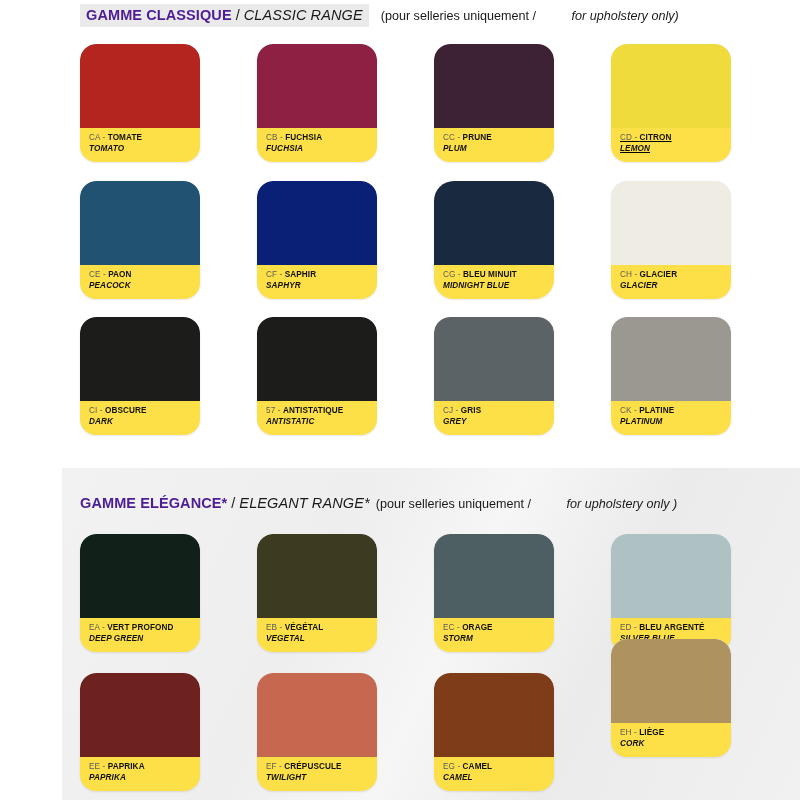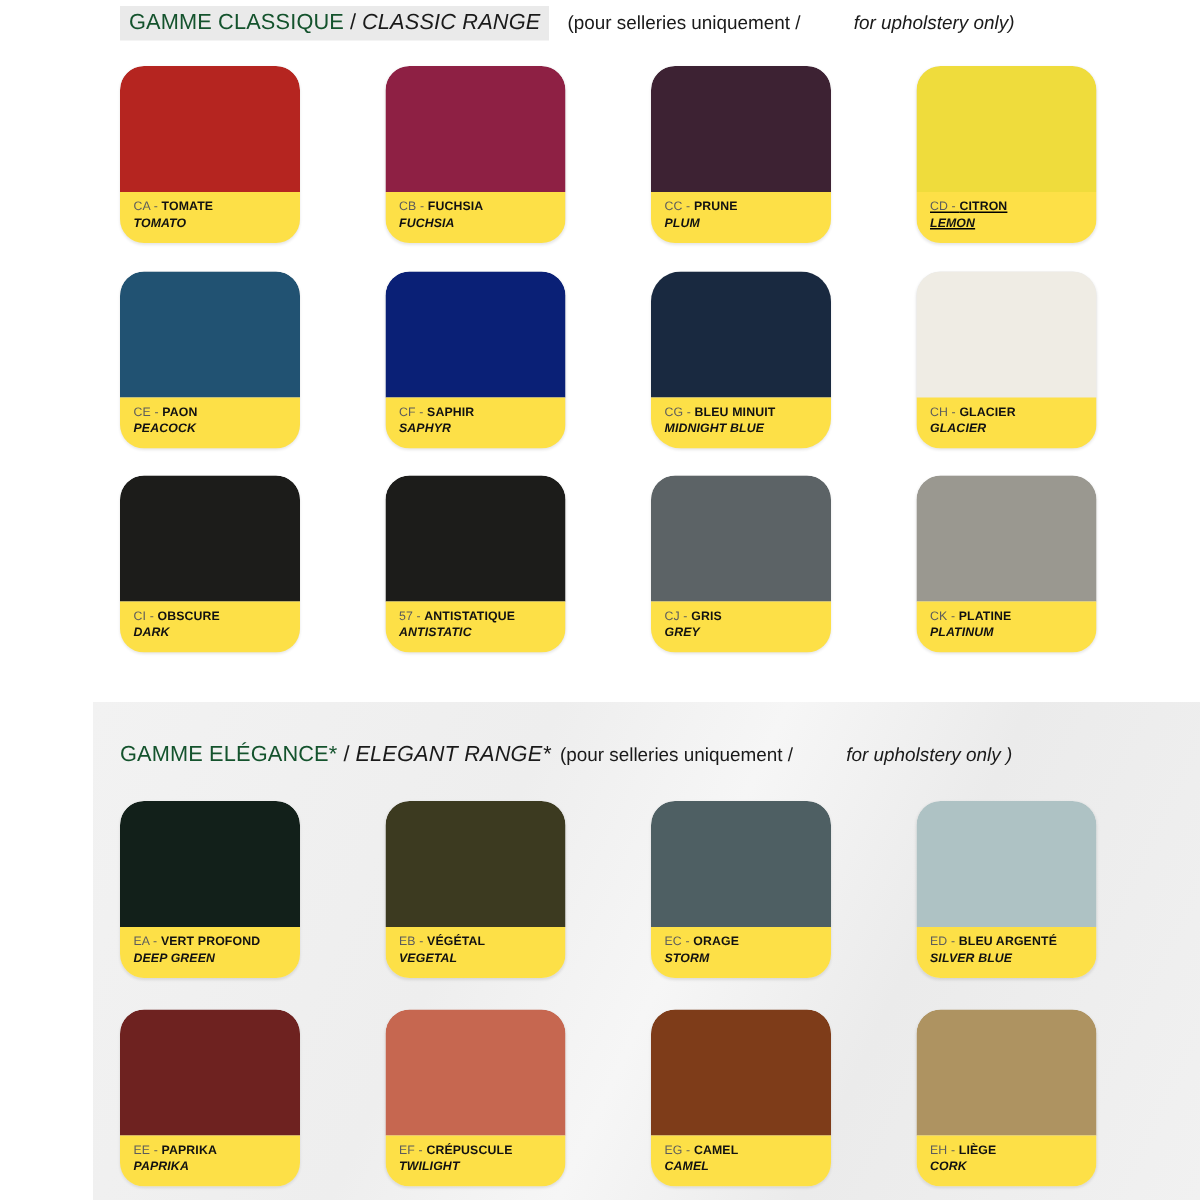--- a/index.html
+++ b/index.html
@@ -21,23 +21,23 @@
     display: flex;
     align-items: baseline;
     white-space: nowrap;
   }
   .header-hl {
     background: #eaeaea;
     padding: 2px 6px 3px 6px;
     display: inline-block;
   }
   .hdr-fr {
-    font-weight: normal;
+    font-weight: bold;
     font-size: 14.5px;
-    color: #14532d;
+    color: #4c1d95;
     letter-spacing: 0.1px;
   }
   .hdr-sep {
     font-size: 14.5px;
     color: #1a1a1a;
     padding: 0 4px;
   }
   .hdr-en {
     font-style: italic;
     font-size: 14.5px;
@@ -271,20 +271,20 @@
         <div class="lbl-line2">TWILIGHT</div>
       </div>
     </div>
     <div class="swatch" style="left: 434px; top: 673px;">
       <div class="swatch-color" style="background: rgb(126, 60, 25);"></div>
       <div class="swatch-label">
         <div class="lbl-line1"><span class="lbl-code">EG - </span><span class="lbl-name">CAMEL</span></div>
         <div class="lbl-line2">CAMEL</div>
       </div>
     </div>
-    <div class="swatch" style="left: 611px; top: 673px;">
+    <div class="swatch" style="left: 611px; top: 639px;">
       <div class="swatch-color" style="background: rgb(174, 147, 97);"></div>
       <div class="swatch-label">
         <div class="lbl-line1"><span class="lbl-code">EH - </span><span class="lbl-name">LIÈGE</span></div>
         <div class="lbl-line2">CORK</div>
       </div>
     </div>
   </div>
 
 </body></html>

